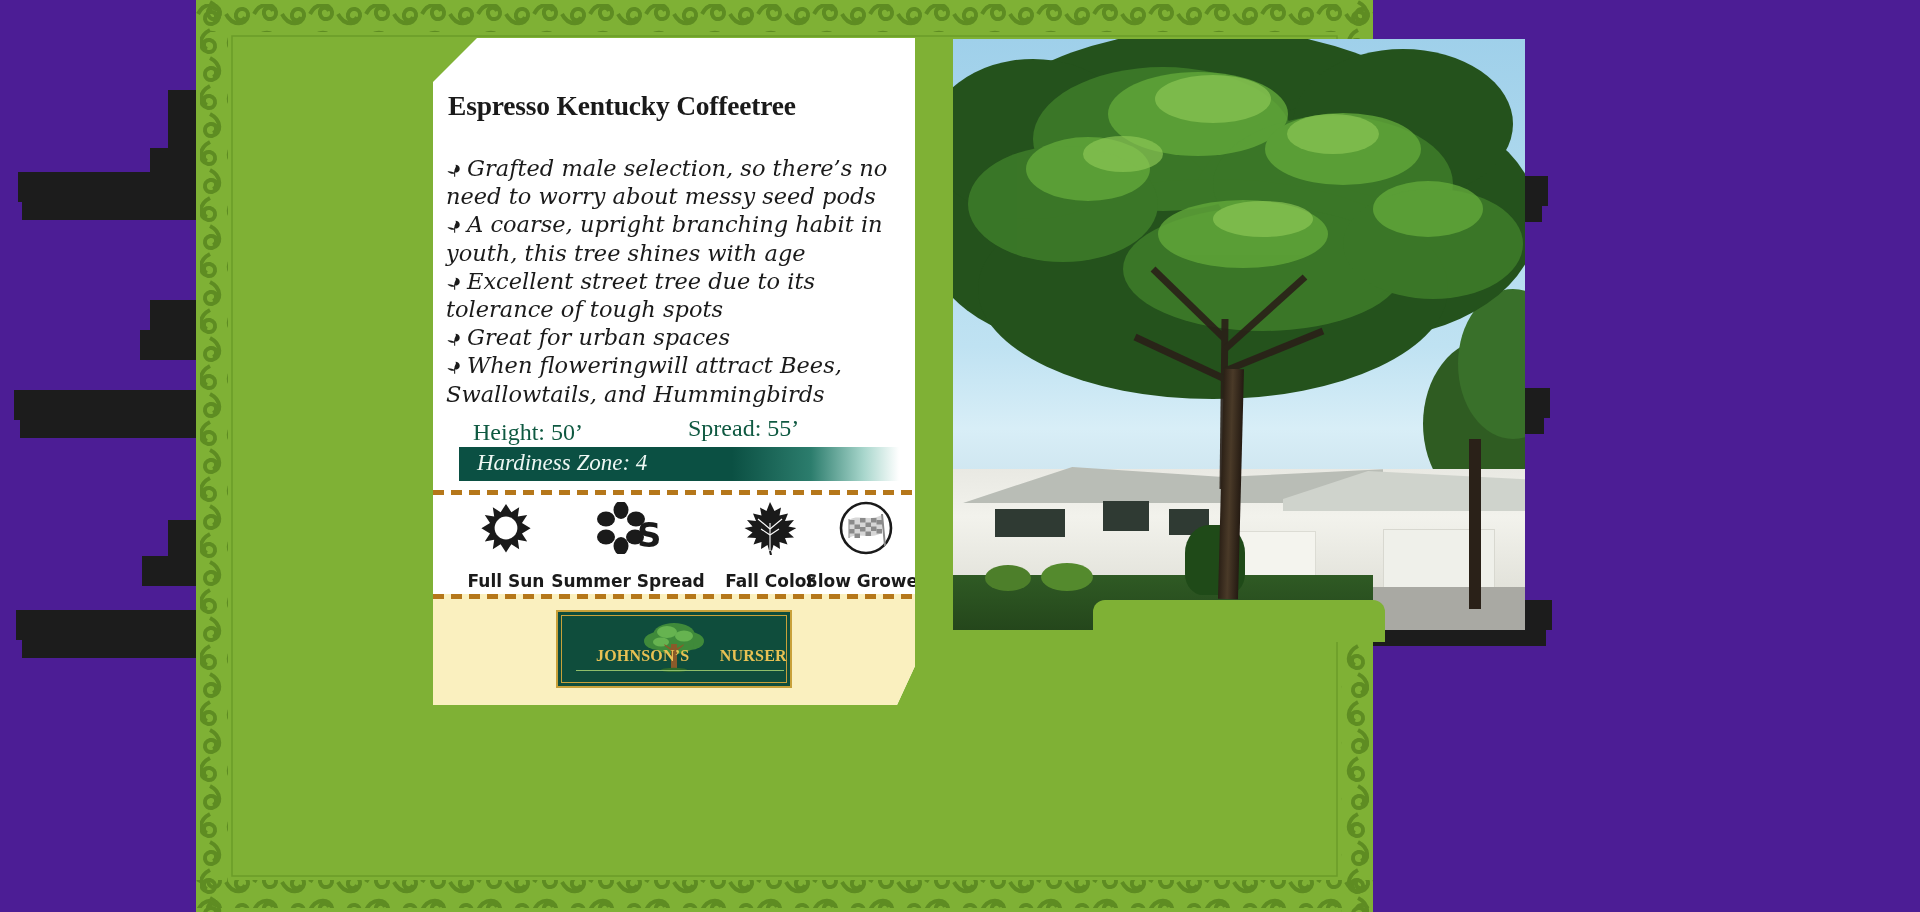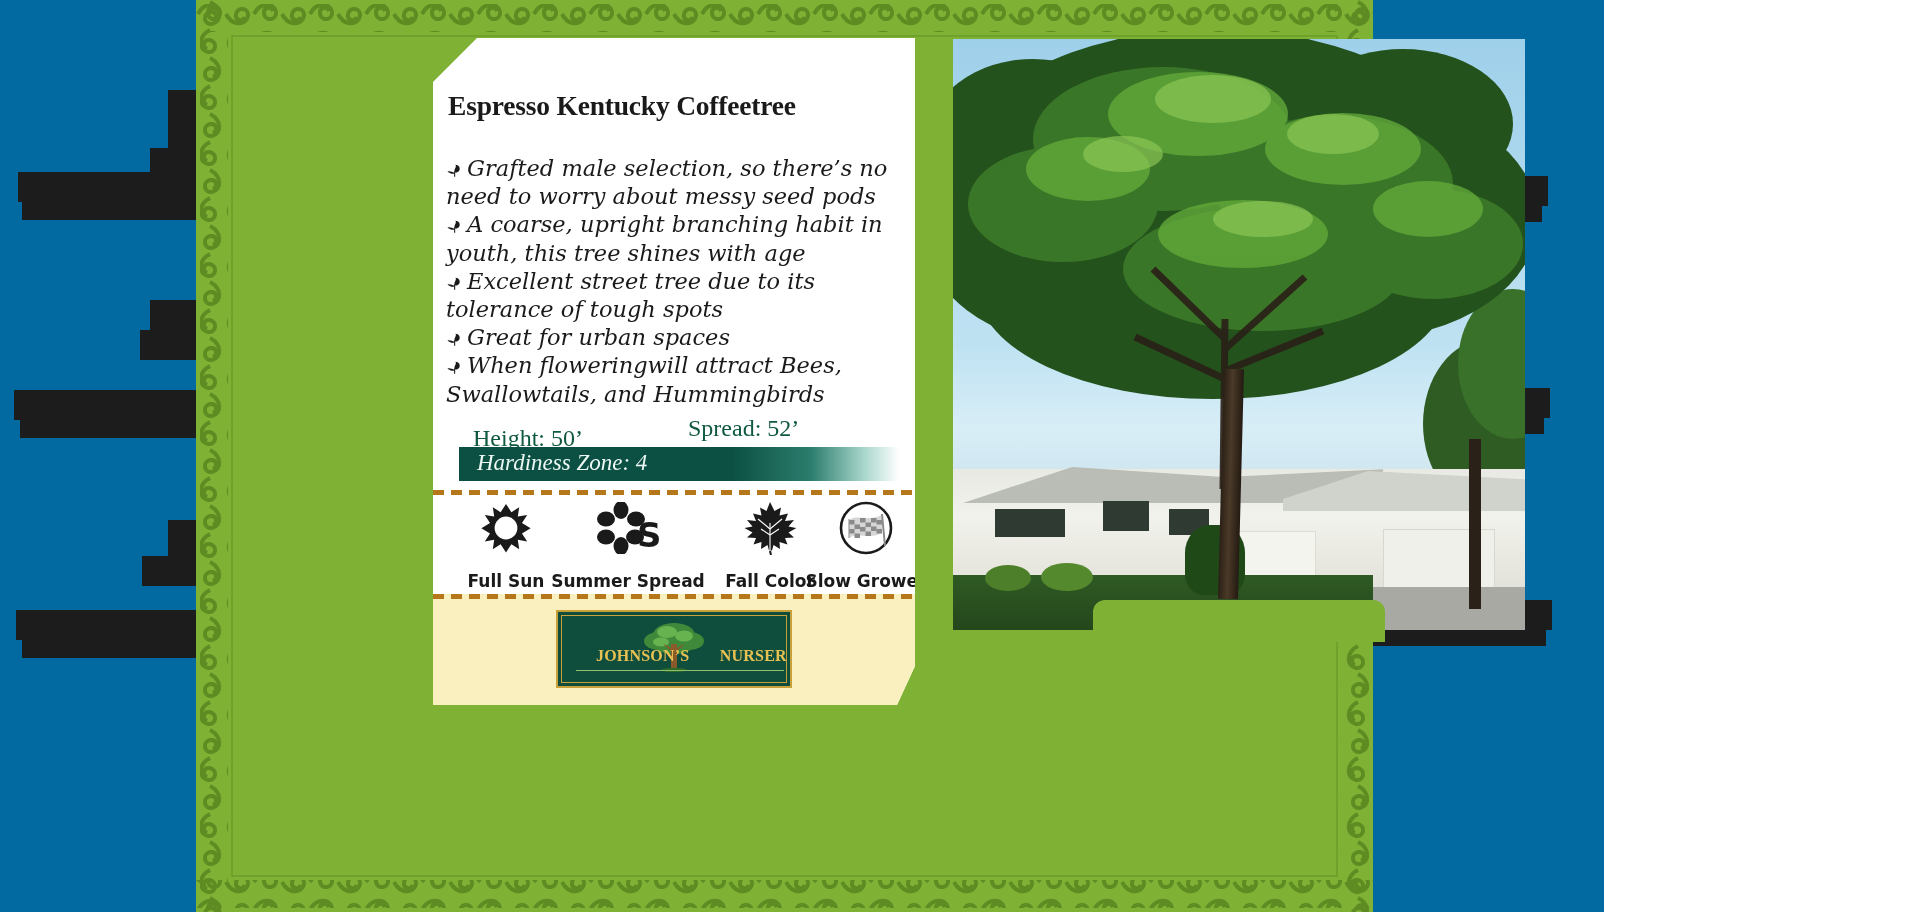--- a/index.html
+++ b/index.html
@@ -2,21 +2,21 @@
 <html><head>
 <meta charset="utf-8">
 <style>
   * { box-sizing: border-box; margin: 0; padding: 0; }
   html, body {
     width: 1920px; height: 912px;
     background: #ffffff;
     font-family: "Liberation Serif", serif;
     overflow: hidden;
   }
-  #root { position: relative; width: 1604px; height: 912px; background: #0369a1; }
+  #root { position: relative; width: 1920px; height: 912px; background: #4c1d95; }
 
   
   .artifact { position: absolute; background: #1c1c1c; }
 
   
   .poster {
     position: absolute;
     left: 196px; top: 0px;
     width: 1177px; height: 912px;
     background: #7fb135;
@@ -69,21 +69,21 @@
     display: inline-block; width: 18px; height: 16px;
     vertical-align: -2px; margin-right: 3px;
   }
 
   .hs-row {
     position: absolute; left: 40px; top: 377px;
     width: 400px; height: 30px;
     color: #0f5941; font-size: 24px; font-weight: normal;
     font-family: "Liberation Serif", serif;
   }
-  .hs-row .h { position: absolute; left: 0; top: 10px; text-align: right; }
+  .hs-row .h { position: absolute; left: 0; top: 4px; text-align: right; }
   .hs-row .s { position: absolute; left: 215px; top: 0; }
 
   .zone-bar {
     position: absolute; left: 26px; top: 409px;
     width: 440px; height: 34px;
     background: linear-gradient(to right, #0b5043 0%, #0b5043 62%, #2c7d6d 80%, #a8d6cc 92%, #ffffff 100%);
   }
   .zone-bar span {
     position: absolute; left: 18px; top: 3px;
     color: #eef8f4; font-size: 23px;
@@ -309,21 +309,21 @@
             <svg class="leaf" viewBox="0 0 20 18">
               <path d="M10.5 3 C16 3.4 17 9.5 12.6 11.6 C10.6 12.5 9.2 11.3 9.4 9.6 C9.6 7 12 5.4 10.5 3 Z" fill="#1a1a1a"></path>
               <path d="M9.6 10.3 L9.6 16.5" stroke="#1a1a1a" stroke-width="1.2" fill="none"></path>
               <path d="M9.6 12 C7 11.4 4.6 10 1.5 10.6 C4 12.8 7 13.6 9.6 13" fill="#1a1a1a"></path>
             </svg><span>When floweringwill attract Bees, Swallowtails, and Hummingbirds</span>
           </div>
         </div>
 
         <div class="hs-row">
           <span class="h">Height: 50’</span>
-          <span class="s">Spread: 52’</span>
+          <span class="s">Spread: 55’</span>
         </div>
 
         <div class="zone-bar">
           <span>Hardiness Zone: 4</span>
         </div>
 
         <div class="dash-rule top"></div>
 
         <div class="icon-row">
 

